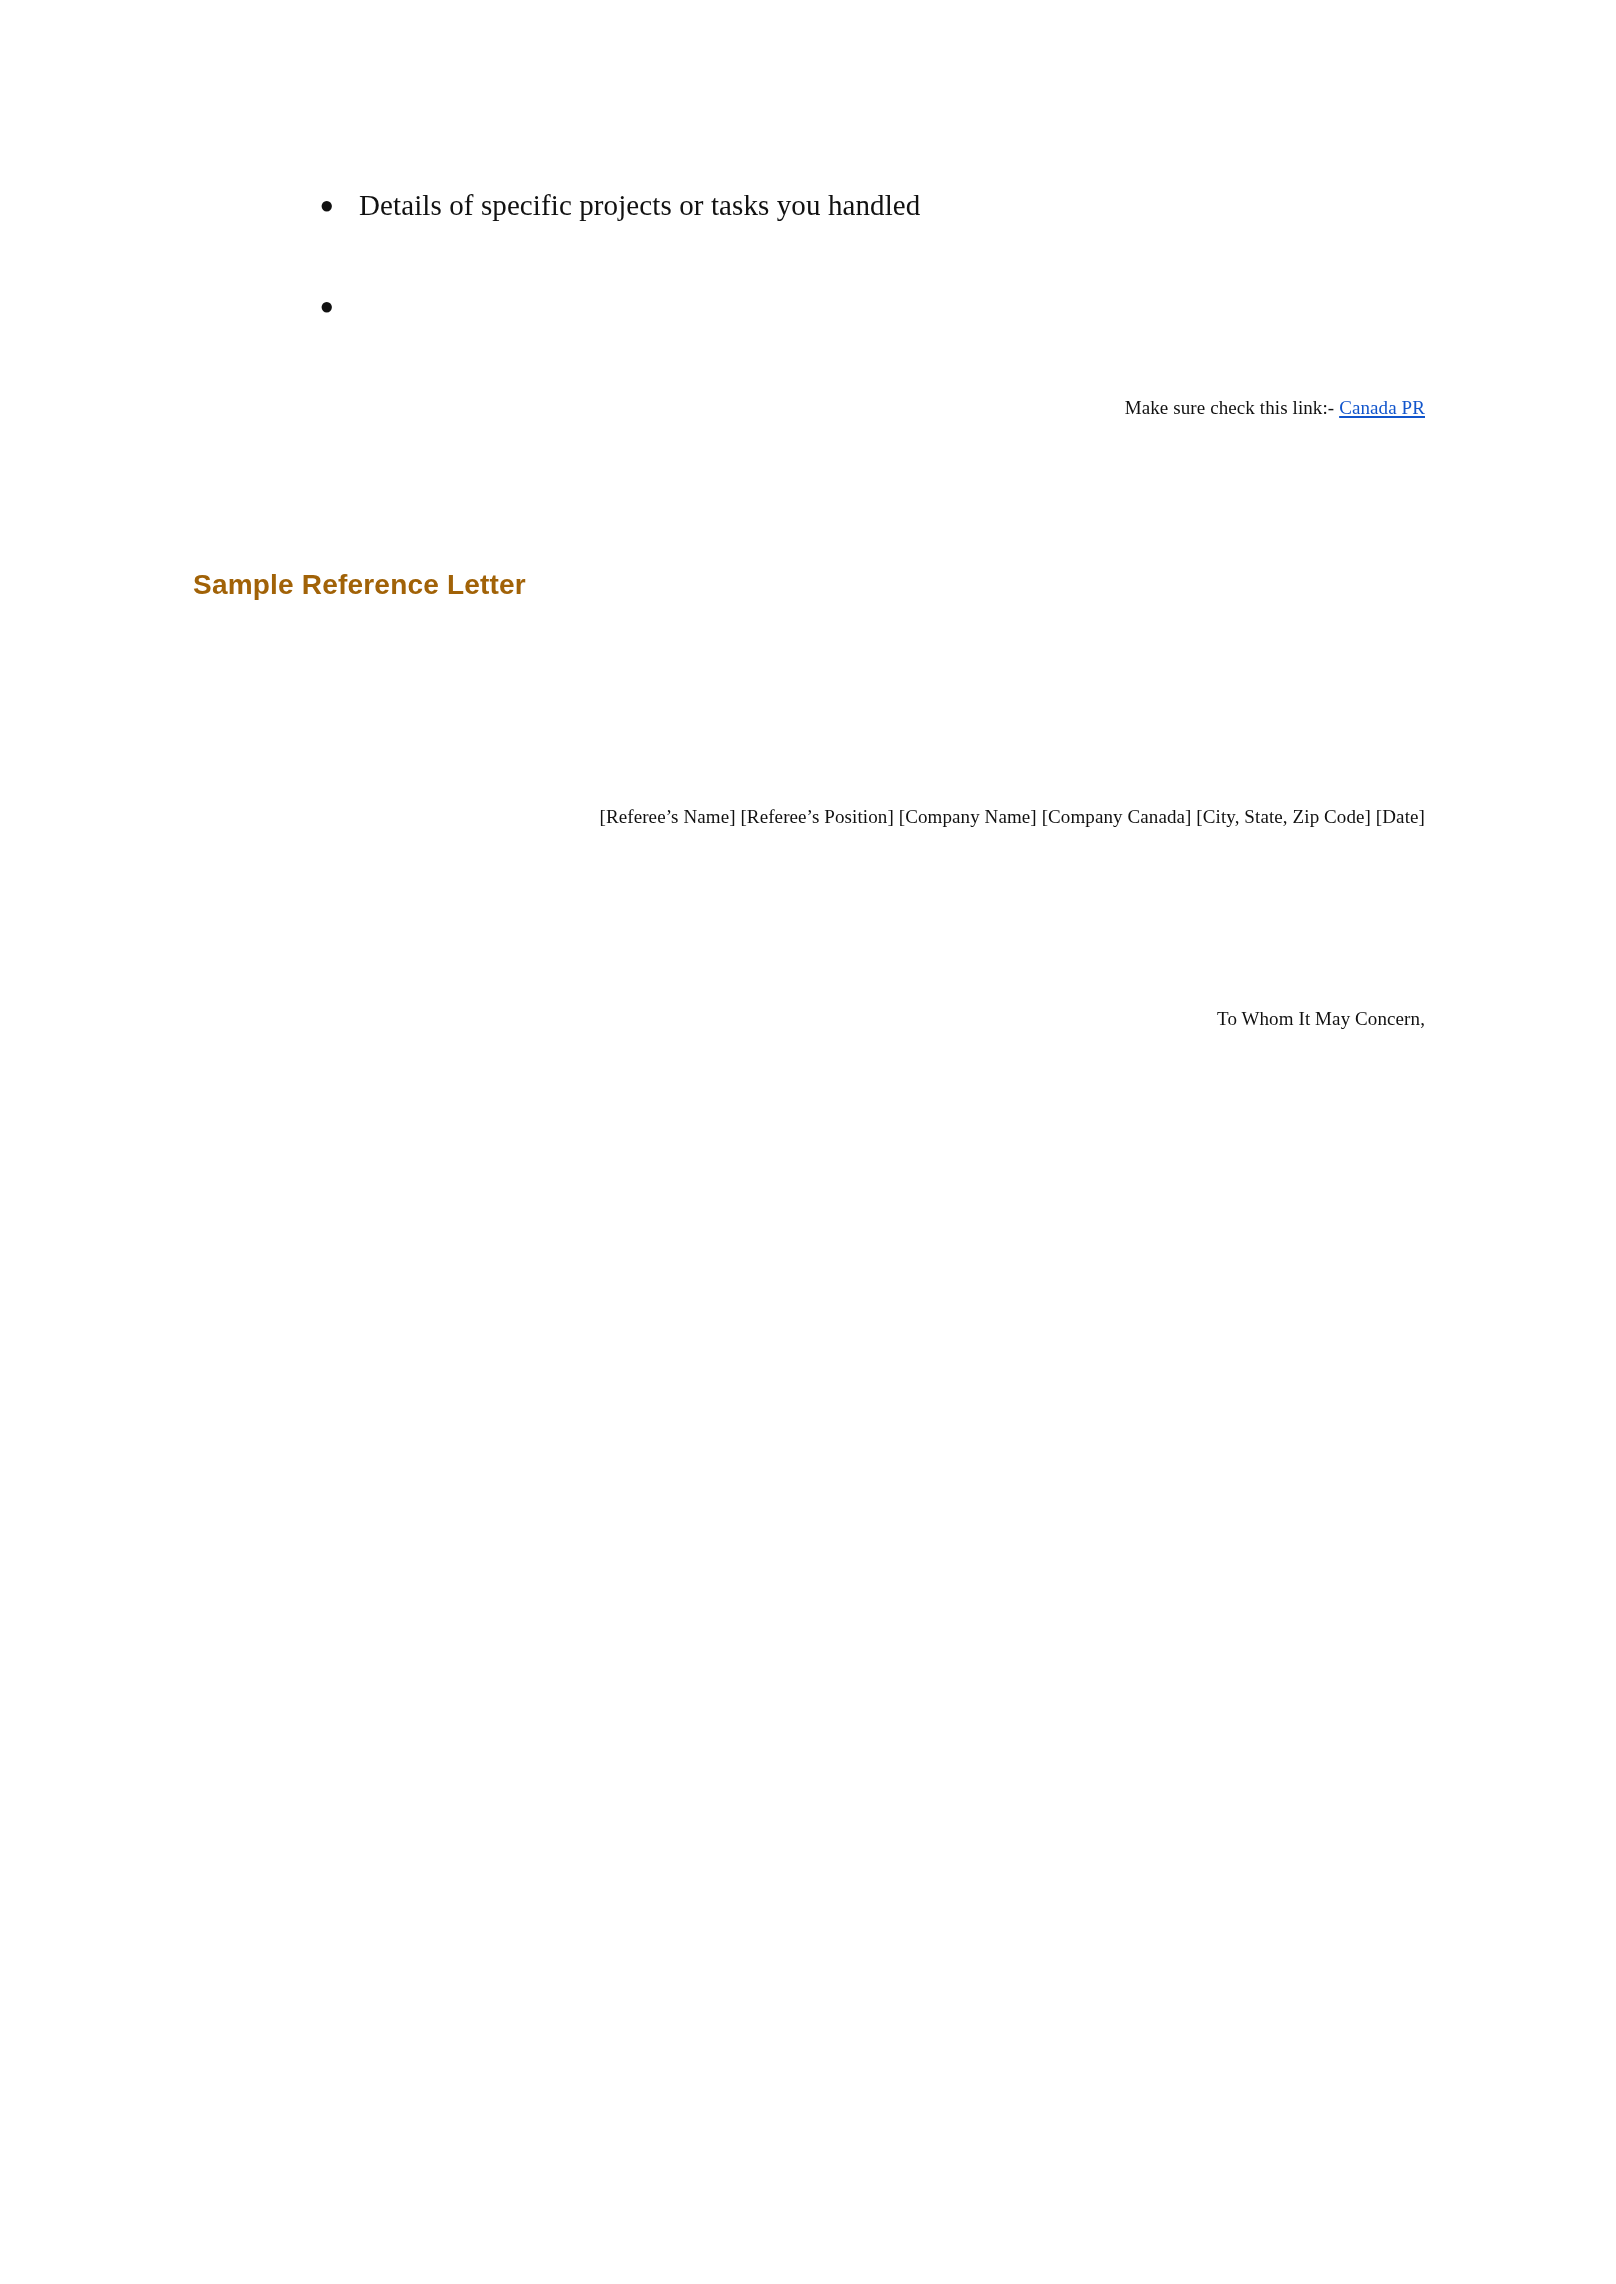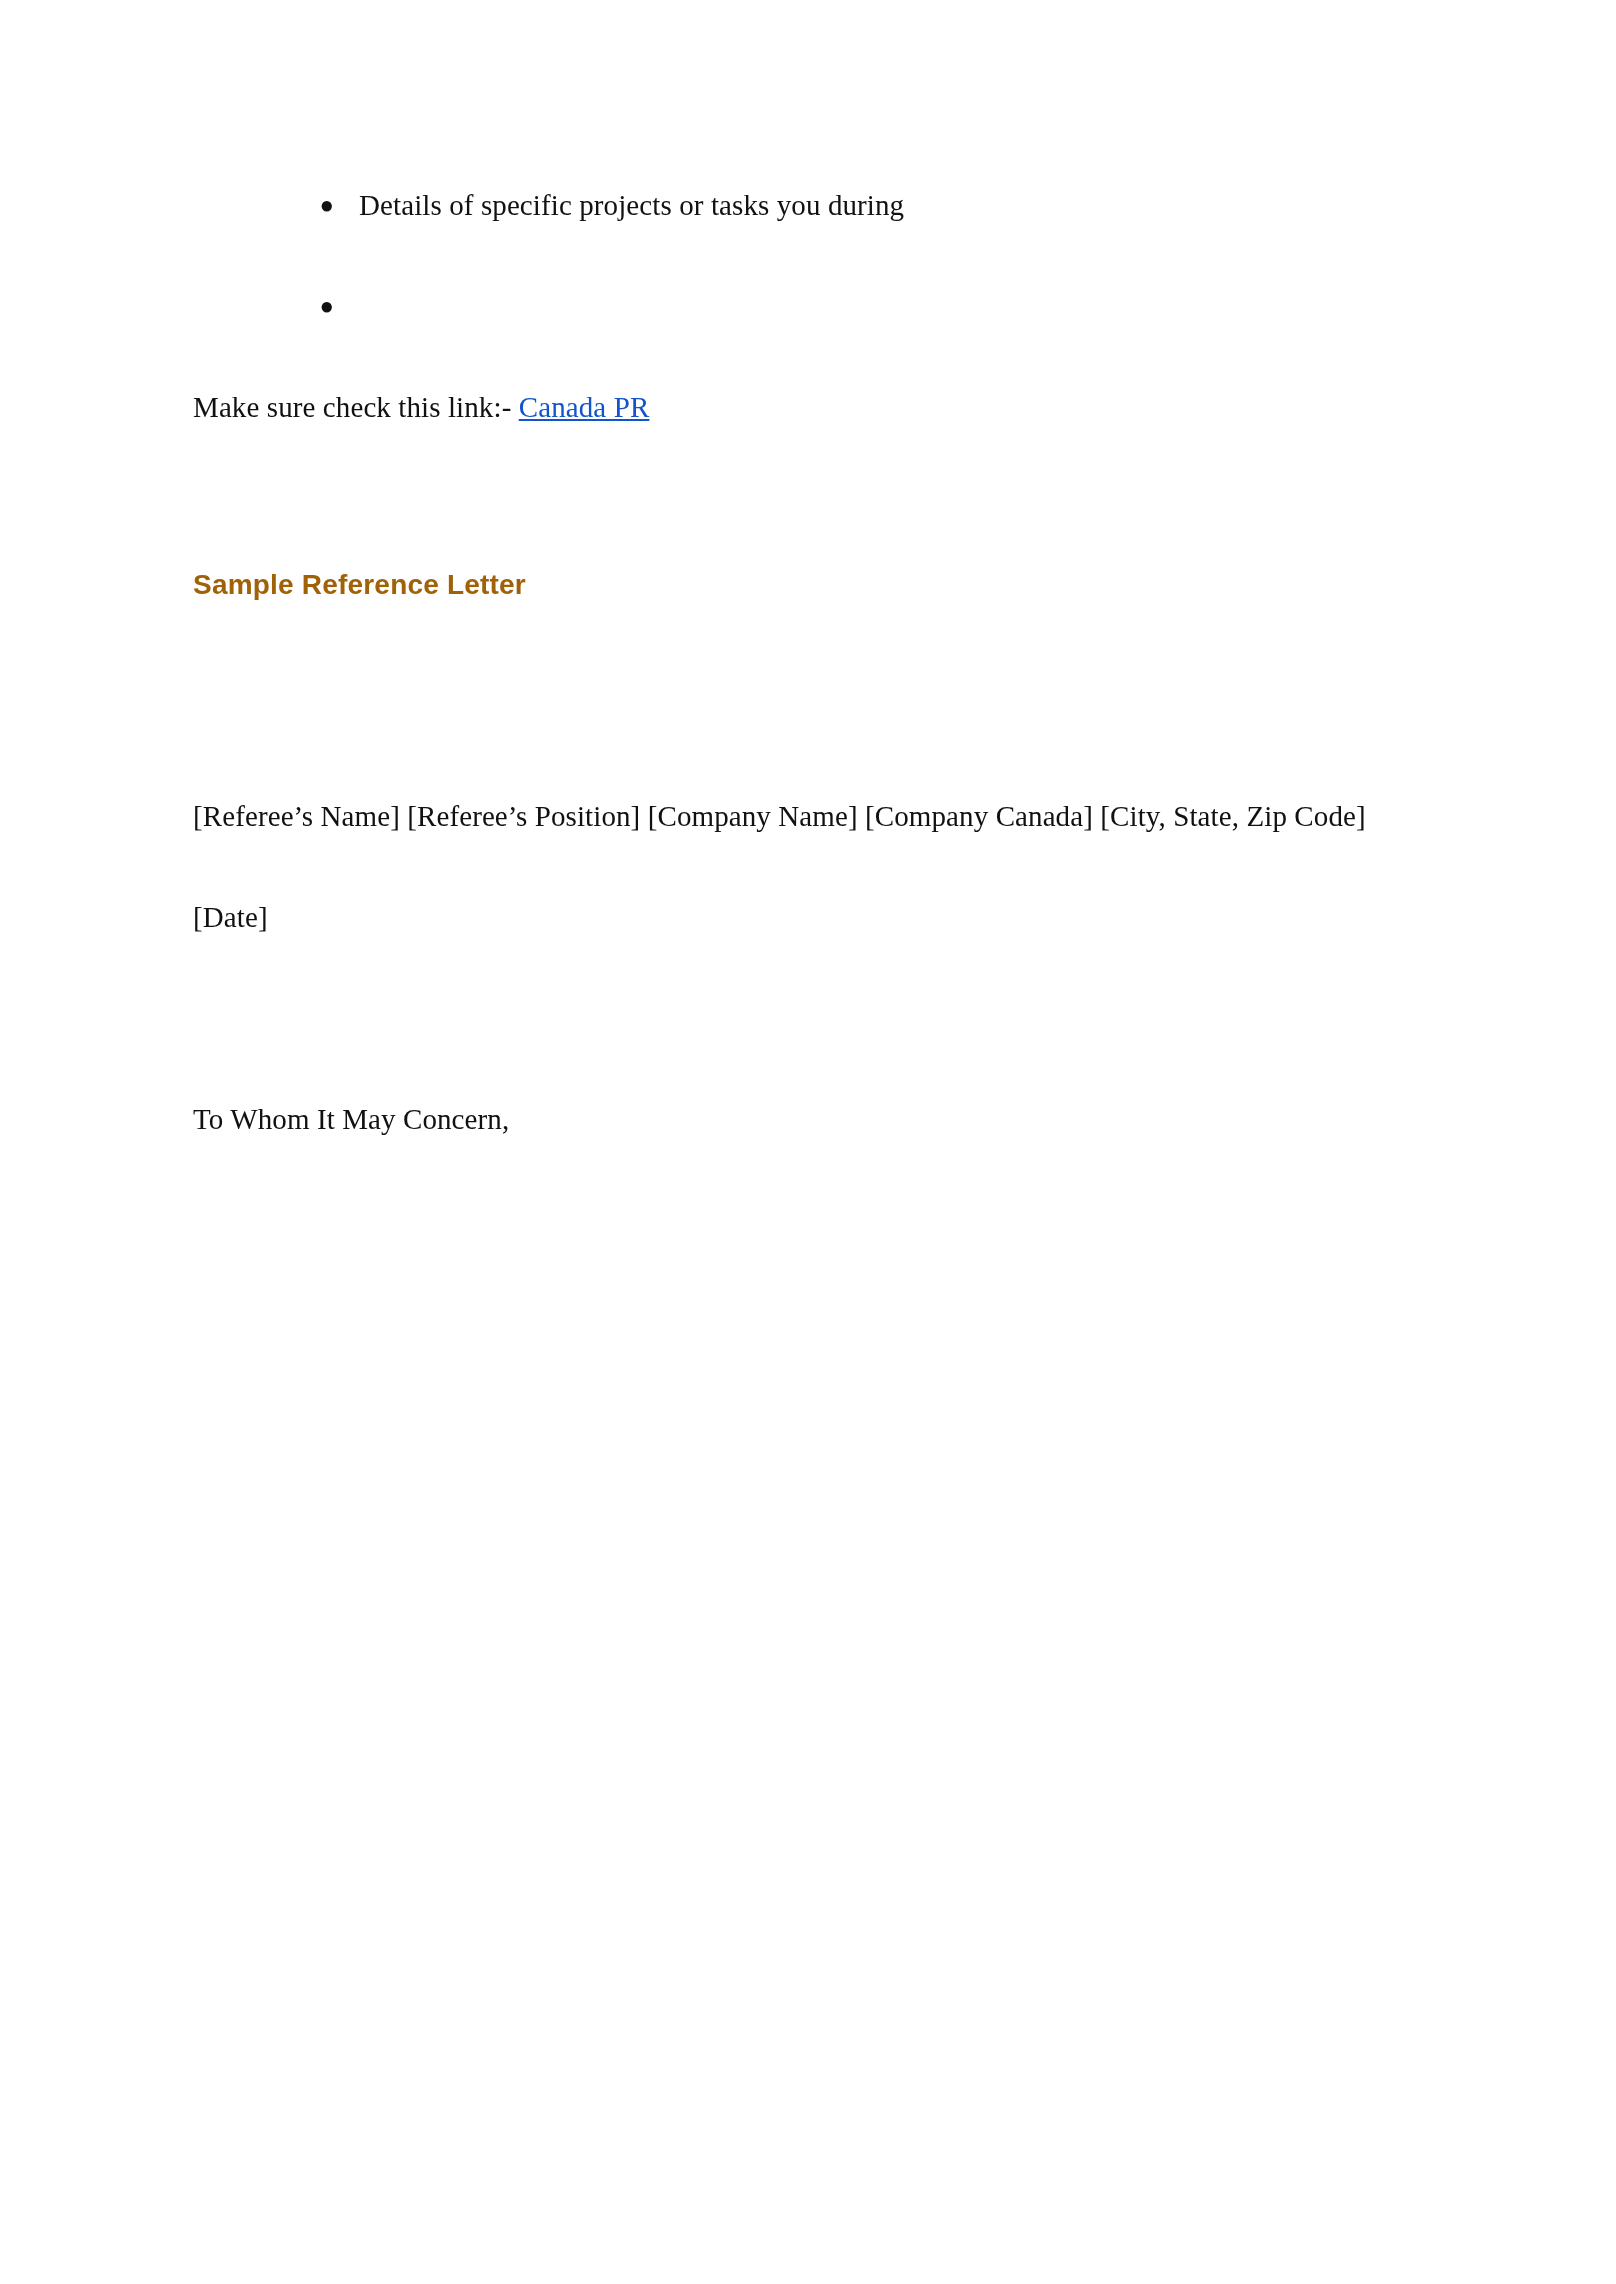--- a/index.html
+++ b/index.html
@@ -61,24 +61,25 @@
     color: #111111;
     text-align: center;
   }
   .bullet-text {
     display: block;
   }
 
   
   .para {
     margin: 0;
-    font-size: 29px;
+    font-size: 19px;
     line-height: 101px;
     color: #111111;
     letter-spacing: 0.1px;
+    text-align: right;
   }
 
   
   .spacer {
     height: 101px;
   }
   .spacer-sm {
     height: 54px;
   }
 
@@ -104,21 +105,21 @@
 </style>
 </head>
 <body>
 
 <div class="page">
   <div class="doc-body">
 
     <ul class="bullet-list">
       <li class="bullet-item">
         <span class="bullet-marker">●</span>
-        <span class="bullet-text">Details of specific projects or tasks you during</span>
+        <span class="bullet-text">Details of specific projects or tasks you handled</span>
       </li>
       <li class="bullet-item">
         <span class="bullet-marker">●</span>
       </li>
     </ul>
 
     <div class="spacer"></div>
 
     <p class="para"><span>Make sure check this link:- </span><a class="doc-link" href="#">Canada PR</a></p>
 

